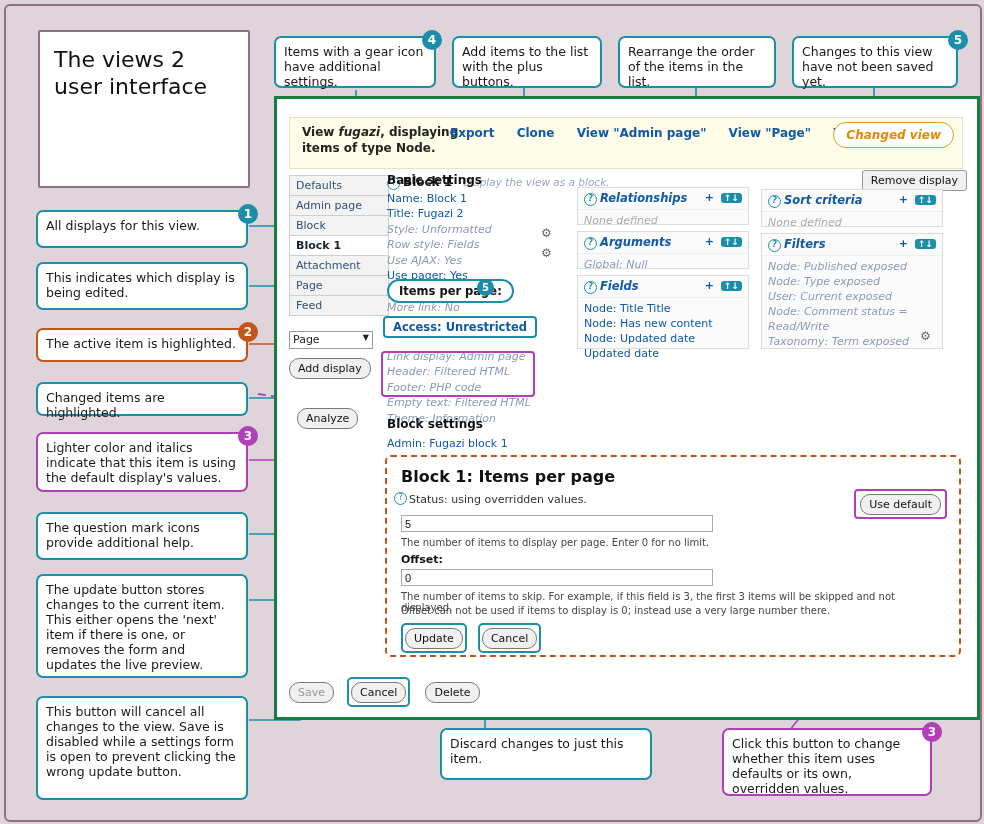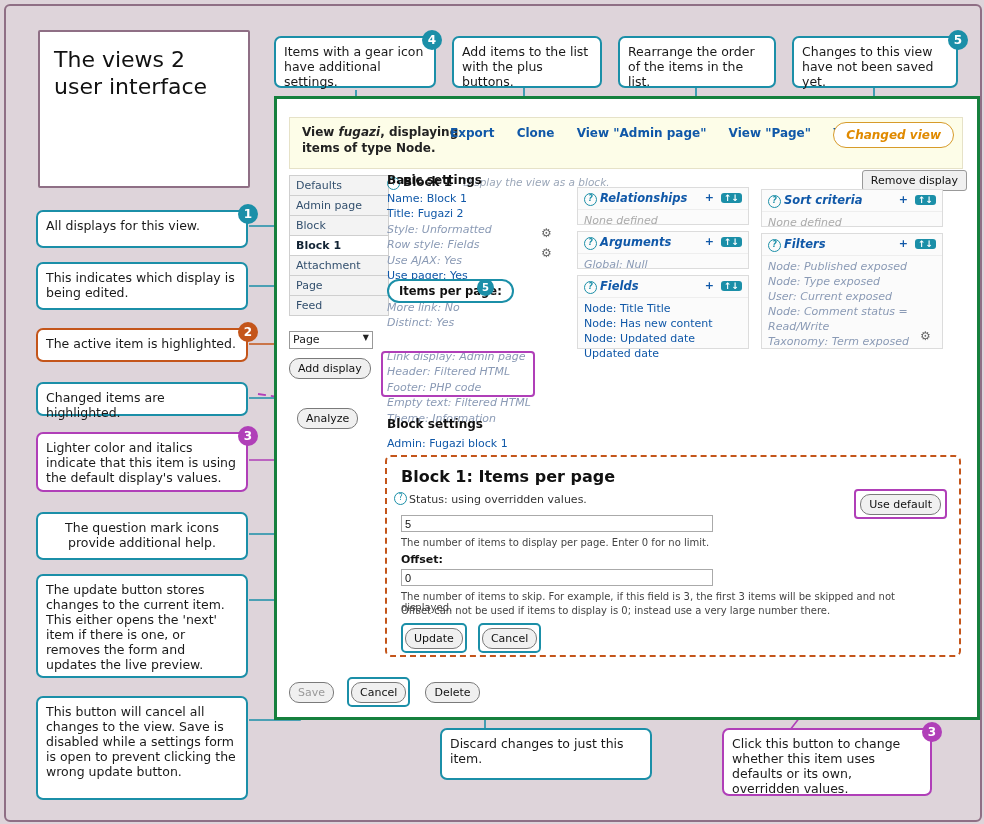--- a/index.html
+++ b/index.html
@@ -195,21 +195,21 @@
   <div class="callout" style="left:36px;top:262px;width:212px;height:48px;">This indicates which display is being edited.</div>
 
   <div class="callout orange" style="left:36px;top:328px;width:212px;height:34px;">The active item is highlighted.</div>
   <div class="badge orange" style="left:238px;top:322px;">2</div>
 
   <div class="callout" style="left:36px;top:382px;width:212px;height:34px;">Changed items are highlighted.</div>
 
   <div class="callout purple" style="left:36px;top:432px;width:212px;height:60px;">Lighter color and italics indicate that this item is using the default display's values.</div>
   <div class="badge purple" style="left:238px;top:426px;">3</div>
 
-  <div class="callout" style="left:36px;top:512px;width:212px;height:48px;text-align:center;">The question mark icons provide additional help.</div>
+  <div class="callout" style="left:36px;top:512px;width:212px;height:48px;">The question mark icons provide additional help.</div>
 
   <div class="callout" style="left:36px;top:574px;width:212px;height:104px;">The update button stores changes to the current item. This either opens the 'next' item if there is one, or removes the form and updates the live preview.</div>
 
   <div class="callout" style="left:36px;top:696px;width:212px;height:104px;">This button will cancel all changes to the view. Save is disabled while a settings form is open to prevent clicking the wrong update button.</div>
 
   <div class="callout orange" style="left:712px;top:358px;width:132px;height:62px;">Click an item to display its settings in the lower area.</div>
   <div class="callout" style="left:440px;top:728px;width:212px;height:52px;">Discard changes to just this item.</div>
   <div class="callout purple" style="left:722px;top:728px;width:210px;height:68px;">Click this button to change whether this item uses defaults or its own, overridden values.</div>
   <div class="badge purple" style="left:922px;top:722px;">3</div>
 
@@ -274,20 +274,24 @@
       <div class="row dim"><span>Header:</span> <span>Filtered HTML</span></div>
       <div class="row dim"><span>Footer:</span> <span>PHP code</span></div>
       <div class="row dim"><span>Empty text:</span> <span>Filtered HTML</span></div>
       <div class="row dim"><span>Theme:</span> <span>Information</span></div>
     </div>
 
     <div class="ipp">
       <span>Items per page:</span>
     </div>
     <div class="ippbadge">5</div>
+    <div class="access">
+      <span>Access:</span>
+      <span>Unrestricted</span>
+    </div>
     <div class="footerbox"></div>
     <div class="gear" style="left:264px;top:128px;">⚙</div>
     <div class="gear" style="left:264px;top:148px;">⚙</div>
 
     <div class="blocktitle">Block settings</div>
     <div class="blockadmin">
       <span>Admin:</span>
       <span>Fugazi block 1</span>
     </div>
 

